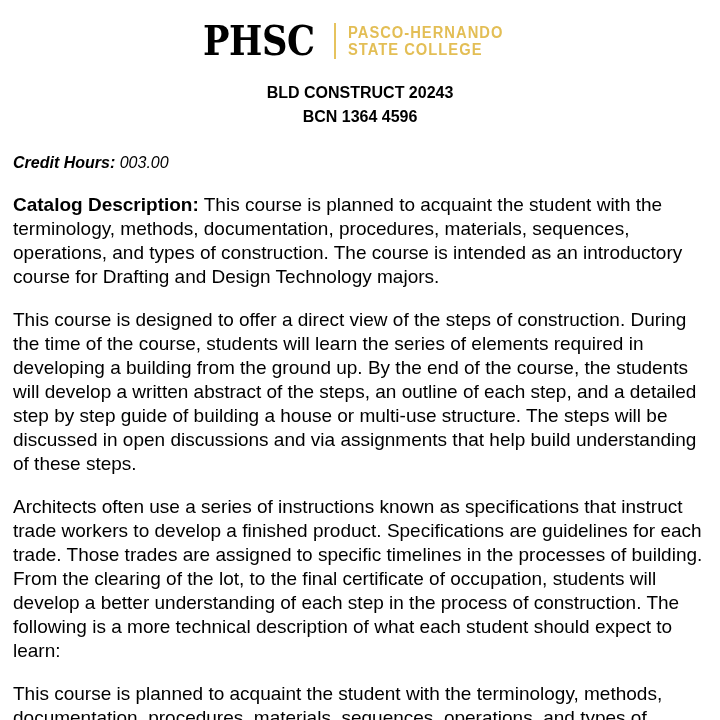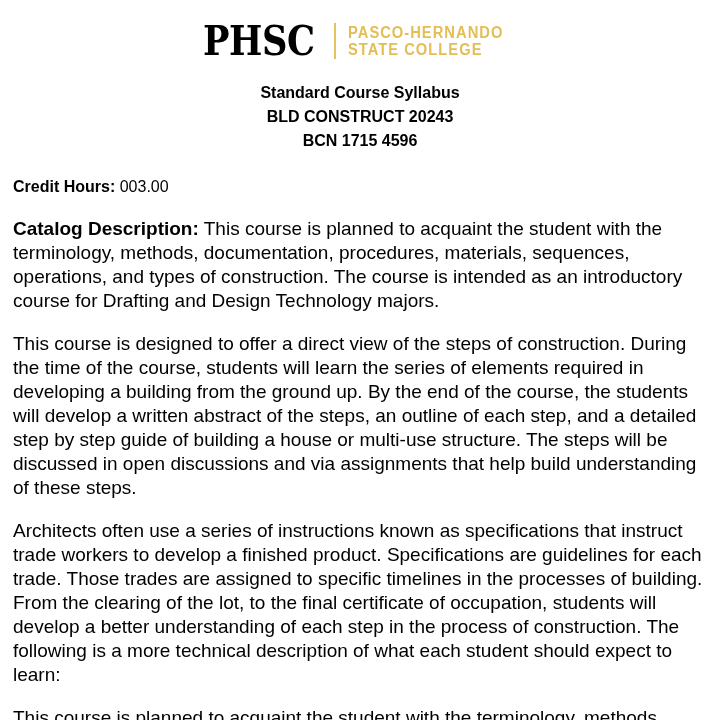--- a/index.html
+++ b/index.html
@@ -82,20 +82,21 @@
     font-weight: 700;
     font-size: 16px;
     line-height: 24px;
   }
 
   
   .meta-line {
     margin-top: 22px;
     font-size: 16px;
     line-height: 24px;
+    font-style: italic;
   }
   .meta-line .label,
   .para .label {
     font-weight: 700;
   }
   .para {
     margin-top: 18px;
     font-size: 19px;
     line-height: 24px;
     text-align: left;
@@ -126,23 +127,22 @@
       <div class="logo-mark">PHSC</div>
       <div class="logo-divider"></div>
       <div class="logo-words">
         <span>PASCO-HERNANDO</span>
         <span>STATE COLLEGE</span>
       </div>
     </div>
   </div>
 
   <div class="title-block">
-    <div class="title-line">Standard Course Syllabus</div>
     <div class="title-line">BLD CONSTRUCT 20243</div>
-    <div class="title-line">BCN 1715 4596</div>
+    <div class="title-line">BCN 1364 4596</div>
   </div>
 
   <div class="meta-line">
     <span class="label">Credit Hours:</span>
     <span>003.00</span>
   </div>
 
   <p class="para">
     <span class="label">Catalog Description:</span>
     <span>This course is planned to acquaint the student with the terminology, methods, documentation, procedures, materials, sequences, operations, and types of construction. The course is intended as an introductory course for Drafting and Design Technology majors.</span>

